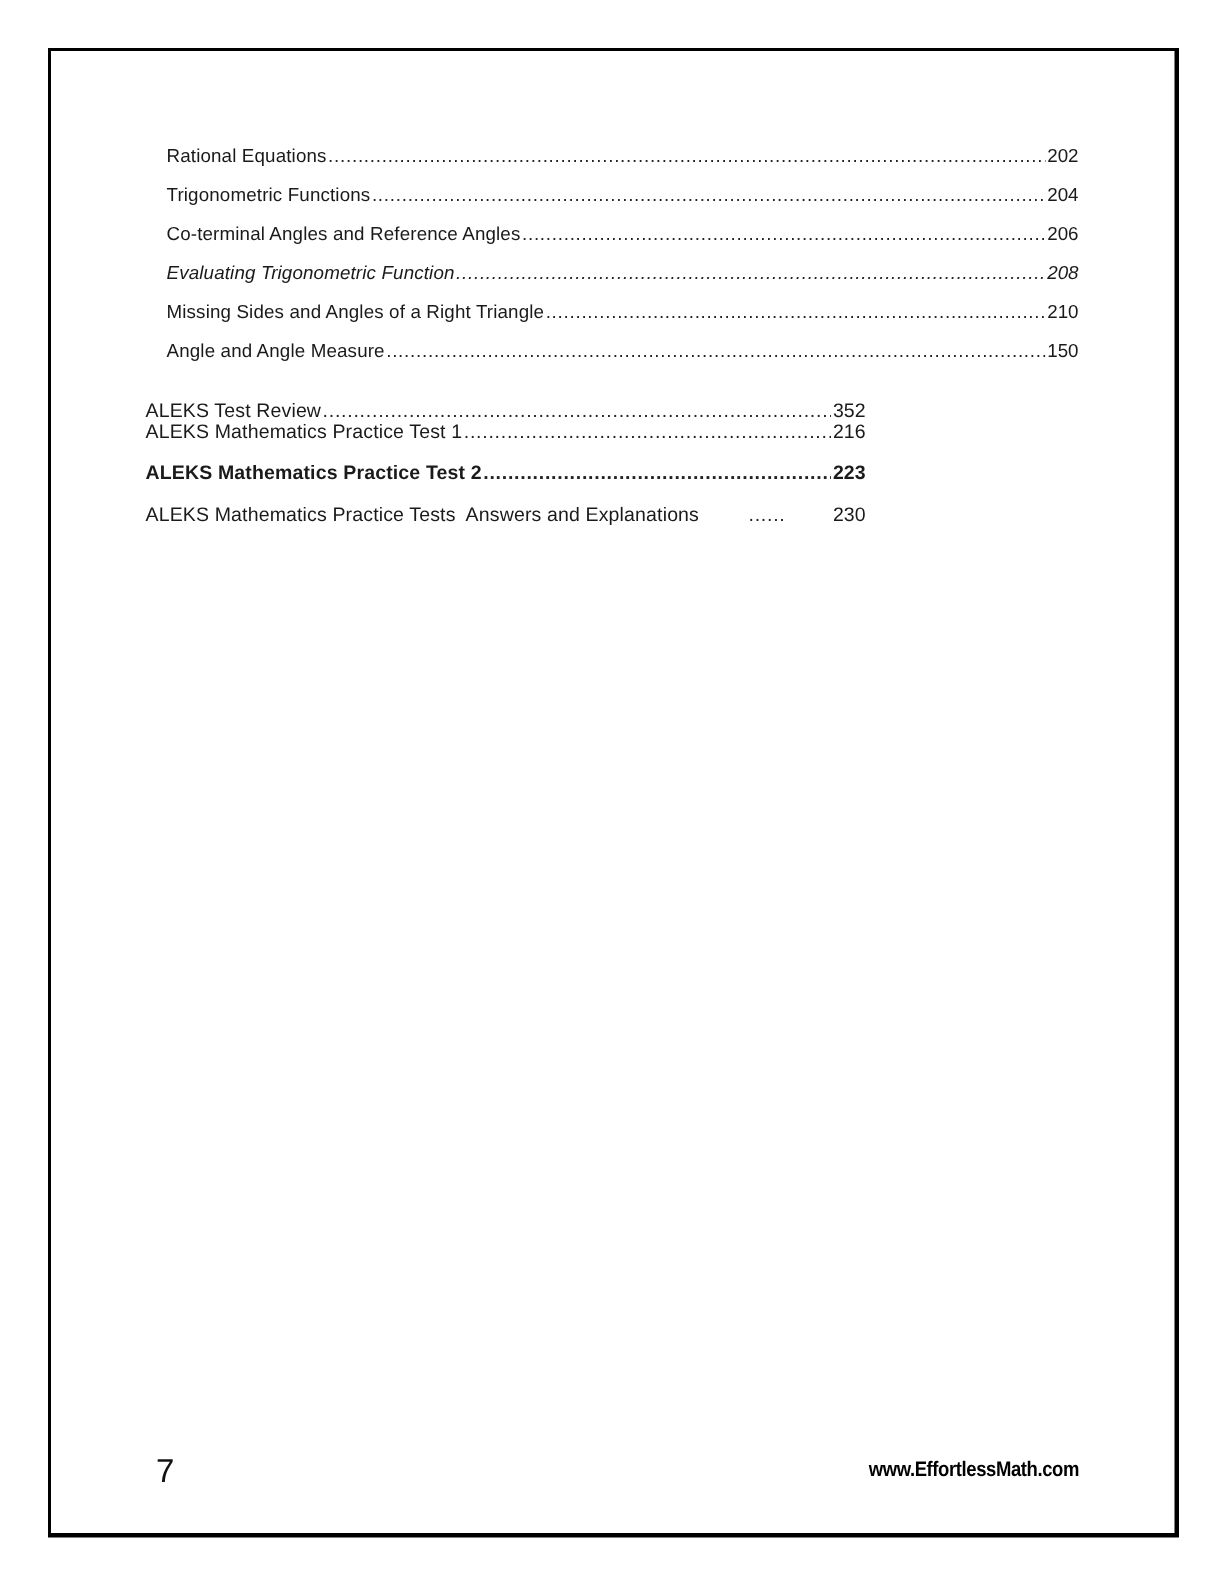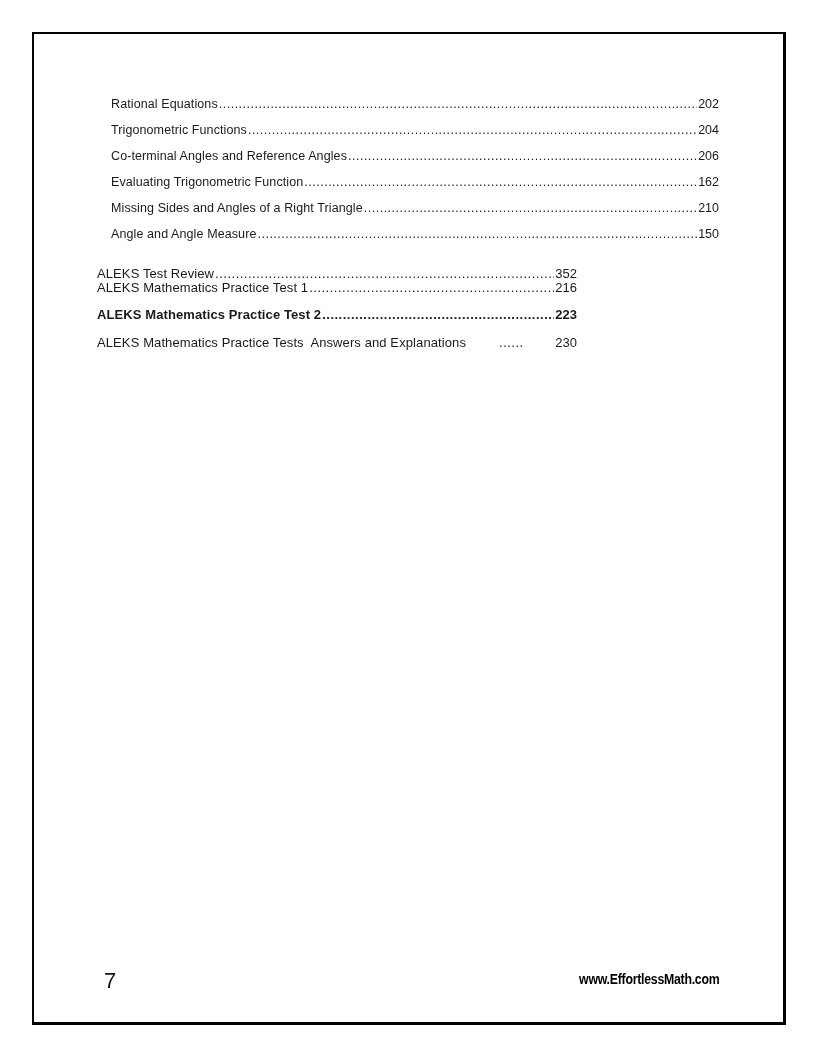--- a/index.html
+++ b/index.html
@@ -97,24 +97,24 @@
 <div class="toc-row sub" style="top:122px;">
   <span class="title">Trigonometric Functions</span>
   <span class="leader"></span>
   <span class="page">204</span>
 </div>
 <div class="toc-row sub" style="top:148px;">
   <span class="title">Co-terminal Angles and Reference Angles</span>
   <span class="leader"></span>
   <span class="page">206</span>
 </div>
-<div class="toc-row sub" style="top:174px;">
+<div class="toc-row sub" style="top:174px;font-style:italic;">
   <span class="title">Evaluating Trigonometric Function</span>
   <span class="leader"></span>
-  <span class="page">162</span>
+  <span class="page">208</span>
 </div>
 <div class="toc-row sub" style="top:200px;justify-content:space-between;">
   <span class="title">Missing Sides and Angles of a Right Triangle</span>
   <span class="leader"></span>
   <span class="page">210</span>
 </div>
 <div class="toc-row sub" style="top:226px;">
   <span class="title">Angle and Angle Measure</span>
   <span class="leader"></span>
   <span class="page">150</span>

